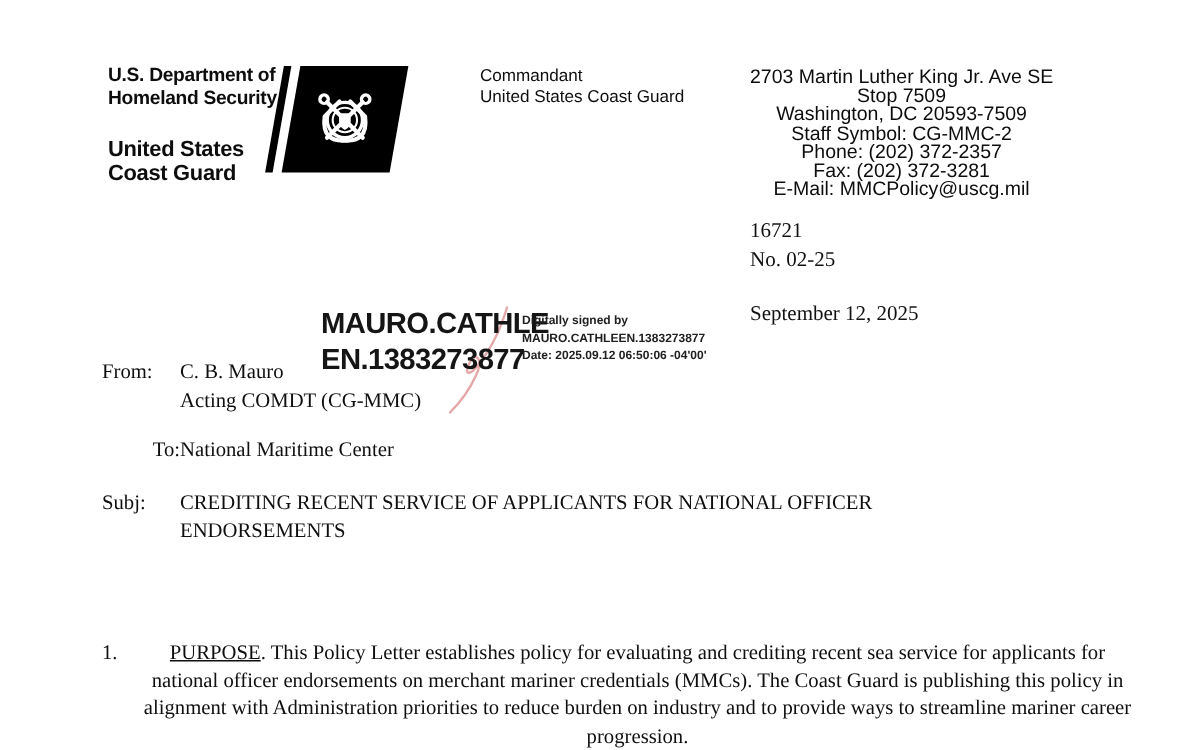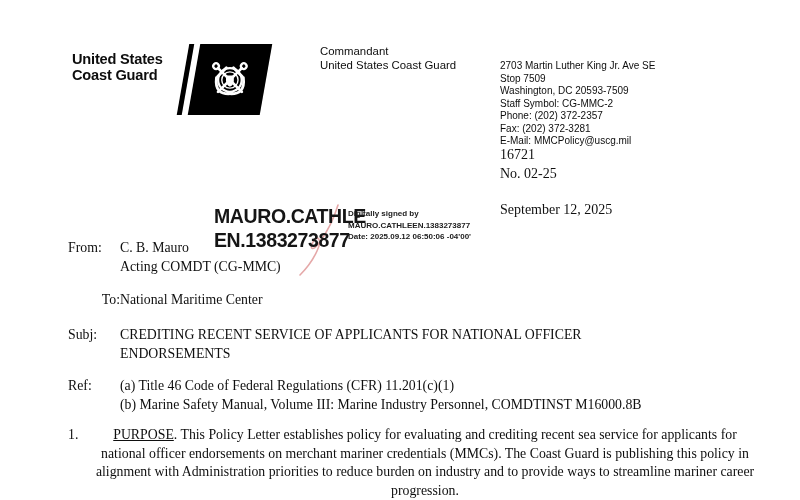--- a/index.html
+++ b/index.html
@@ -4,28 +4,28 @@
 <style>
   html,body{margin:0;padding:0;background:#fff;}
   .page{
     position:relative;width:800px;height:500px;background:#ffffff;
     overflow:hidden;color:#111;
     font-family:"Liberation Serif", serif;
   }
   
   .agency{position:absolute;left:72px;top:42px;font-family:"Liberation Sans",sans-serif;font-weight:bold;color:#0d0d0d;}
   .agency .dept{font-size:12.8px;line-height:15px;letter-spacing:-0.2px;}
-  .agency .svc{font-size:14.6px;line-height:16px;margin-top:9px;letter-spacing:-0.2px;}
+  .agency .svc{font-size:14.6px;line-height:16px;margin-top:20px;letter-spacing:-0.2px;}
   .logo{position:absolute;left:177px;top:44px;width:95px;height:71px;}
   .logo-slash{position:absolute;left:6px;top:0;width:5px;height:71px;background:#000;transform:skewX(-10deg);}
   .logo-para{position:absolute;left:17px;top:0;width:72px;height:71px;background:#000;transform:skewX(-10deg);
     display:flex;align-items:center;justify-content:center;}
   .logo-para svg{transform:skewX(10deg);}
   .commandant{position:absolute;left:320px;top:45px;font-family:"Liberation Sans",sans-serif;font-size:11.4px;line-height:13.6px;color:#0d0d0d;}
-  .address{position:absolute;left:500px;top:60px;font-family:"Liberation Sans",sans-serif;font-size:10px;line-height:12.5px;color:#0d0d0d;}
+  .address{position:absolute;left:500px;top:45px;font-family:"Liberation Sans",sans-serif;font-size:13px;line-height:12.5px;color:#0d0d0d;text-align:center;}
   
   .refblock{position:absolute;left:500px;top:146px;font-size:14px;line-height:18.6px;}
   .dateline{position:absolute;left:500px;top:202px;font-size:14px;}
   
   .sigstamp{position:absolute;left:214px;top:203px;width:260px;height:62px;}
   .sig-big{position:absolute;left:0;top:2px;font-family:"Liberation Sans",sans-serif;font-size:19.5px;line-height:23.5px;font-weight:600;letter-spacing:-0.4px;color:#151515;white-space:nowrap;}
   .sig-small{position:absolute;left:134px;top:5px;font-family:"Liberation Sans",sans-serif;font-size:8px;line-height:11.6px;font-weight:600;color:#202020;white-space:nowrap;}
   .sig-flourish{position:absolute;left:78px;top:-2px;}
   
   .row{position:absolute;left:68px;display:flex;font-size:13.8px;line-height:18.5px;color:#0f0f0f;}
@@ -35,20 +35,24 @@
   .para .num{position:absolute;left:0;top:0;}
   .para .ptext{margin-left:22px;width:670px;text-align:center;}
   .u{text-decoration:underline;}
 </style>
 </head>
 <body>
 
 <div class="page">
 
   <div class="agency">
+    <div class="dept">
+      <div>U.S. Department of</div>
+      <div>Homeland Security</div>
+    </div>
     <div class="svc">
       <div>United States</div>
       <div>Coast Guard</div>
     </div>
   </div>
 
   <div class="logo">
     <div class="logo-slash"></div>
     <div class="logo-para">
       <svg width="56" height="56" viewBox="0 0 100 100">
@@ -120,26 +124,19 @@
   <div class="row" style="top:291px;text-align:right;">
     <div class="lbl">To:</div>
     <div>National Maritime Center</div>
   </div>
 
   <div class="row" style="top:326px;font-family:Liberation Serif, serif;">
     <div class="lbl">Subj:</div>
     <div class="subj-val">CREDITING RECENT SERVICE OF APPLICANTS FOR NATIONAL OFFICER ENDORSEMENTS</div>
   </div>
 
-  <div class="row" style="top:377px;">
-    <div class="lbl">Ref:</div>
-    <div>
-      <div>(a) Title 46 Code of Federal Regulations (CFR) 11.201(c)(1)</div>
-      <div>(b) Marine Safety Manual, Volume III: Marine Industry Personnel, COMDTINST M16000.8B</div>
-    </div>
-  </div>
 
   <div class="para">
     <span class="num">1.</span>
     <div class="ptext"><span class="u">PURPOSE</span><span>. This Policy Letter establishes policy for evaluating and crediting recent sea service for applicants for national officer endorsements on merchant mariner credentials (MMCs). The Coast Guard is publishing this policy in alignment with Administration priorities to reduce burden on industry and to provide ways to streamline mariner career progression.</span></div>
   </div>
 
 </div>
 
 </body></html>

